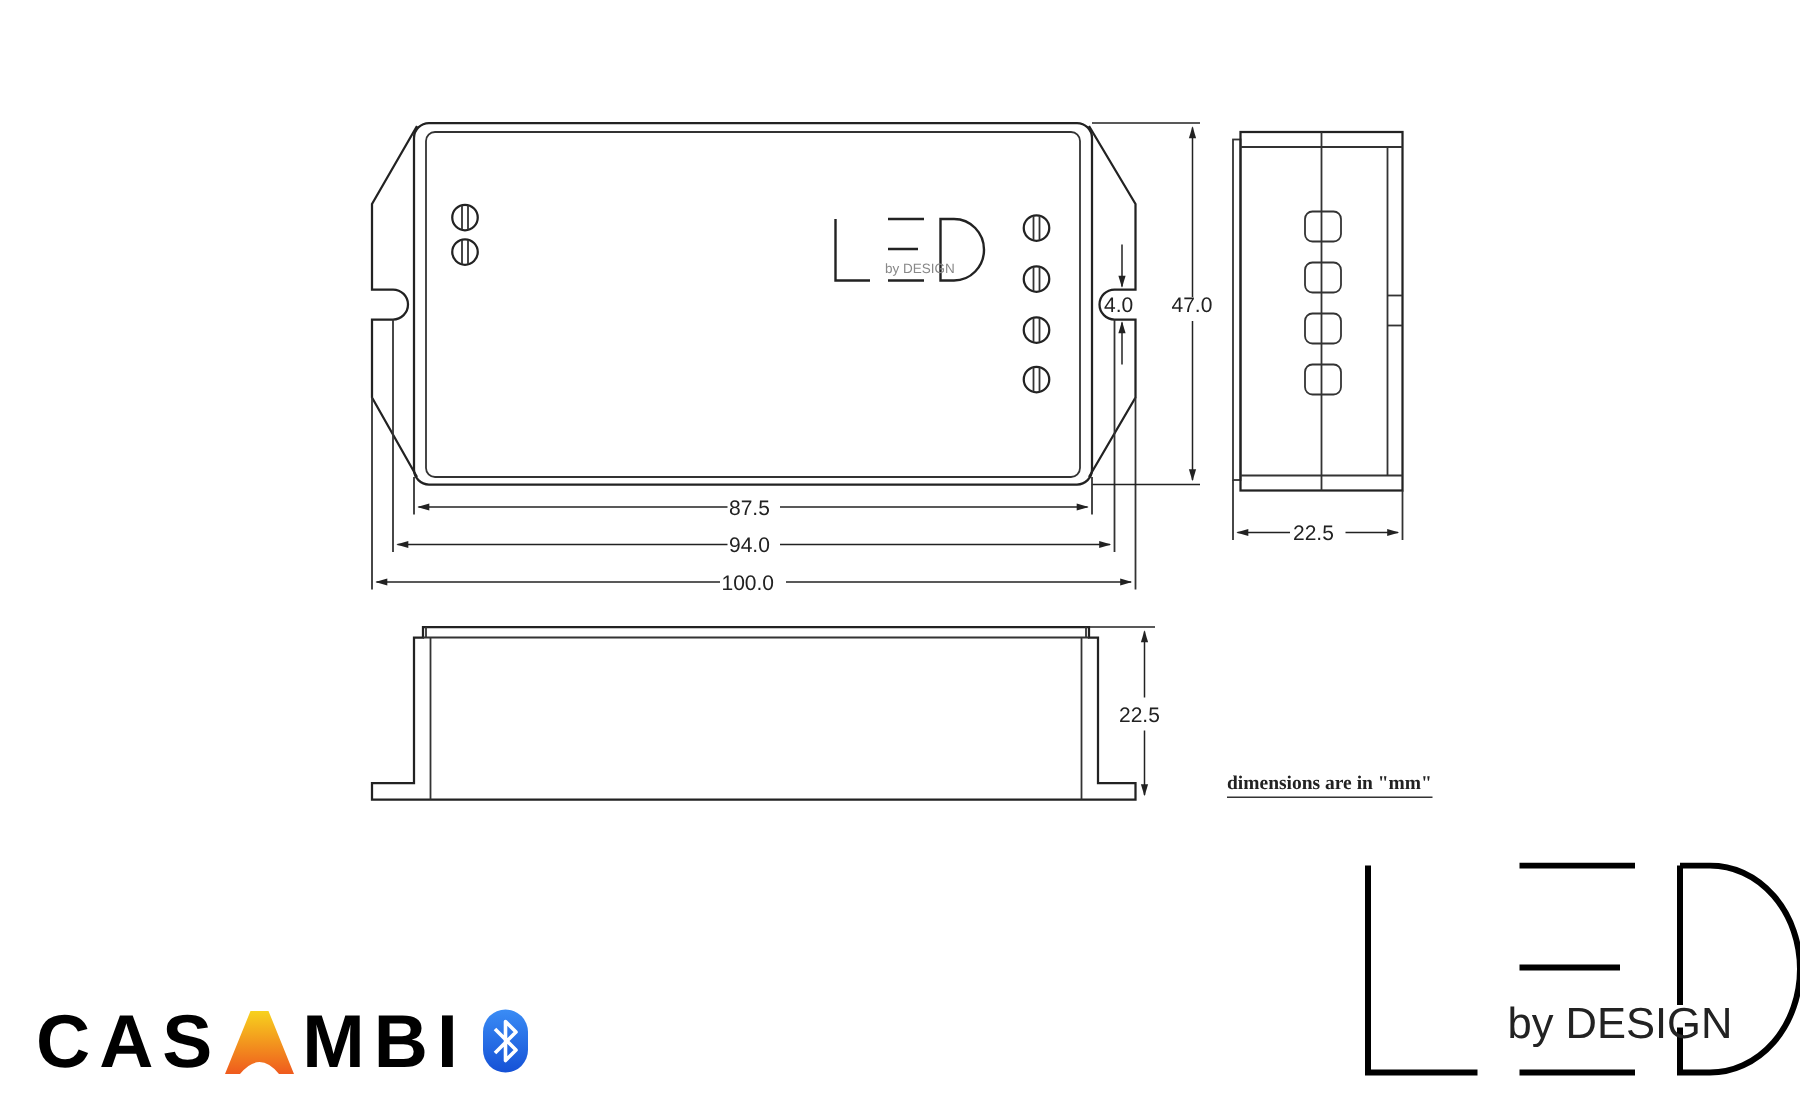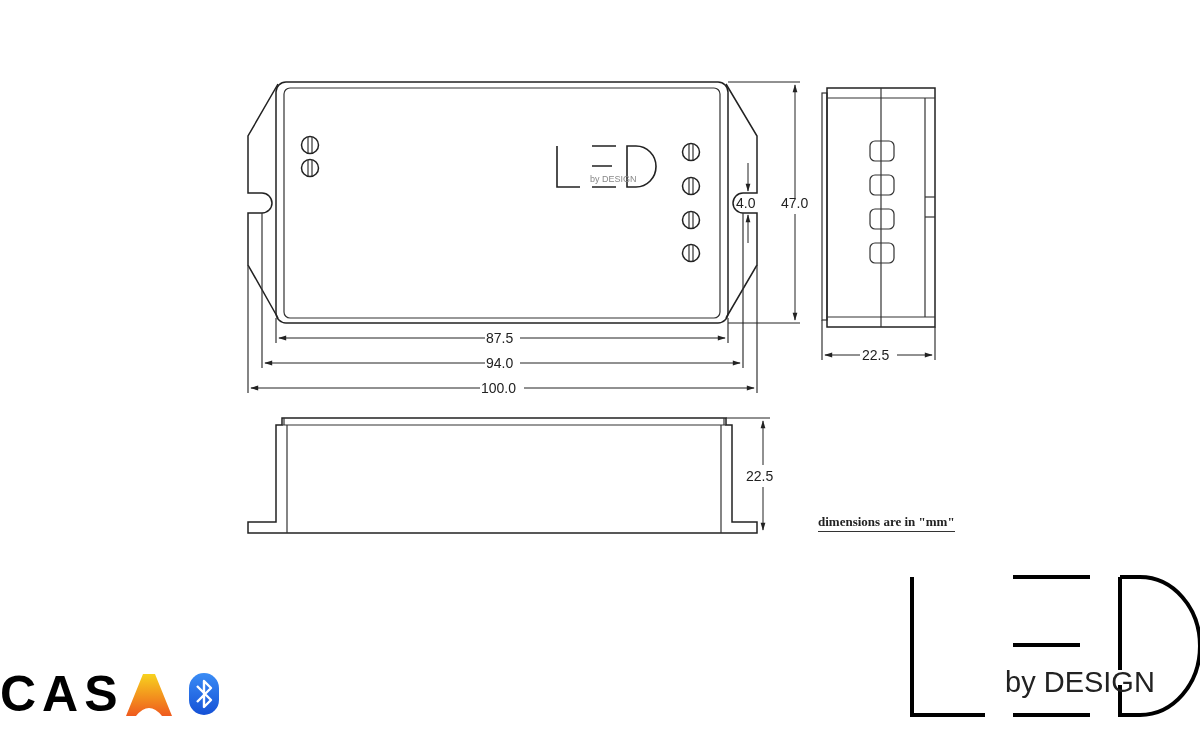--- a/index.html
+++ b/index.html
@@ -4,21 +4,21 @@
 <style>
   html, body { margin:0; padding:0; background:#ffffff; }
   body { width:1200px; height:740px; position:relative; overflow:hidden; font-family:"Liberation Sans", sans-serif; }
   svg.drawing { position:absolute; left:0; top:0; }
   .ln { fill:none; stroke:#333; stroke-width:1.2; }
   .ln2 { fill:none; stroke:#222; stroke-width:1.5; }
   .dim { fill:none; stroke:#222; stroke-width:1; }
   .dimtxt { font-family:"Liberation Sans", sans-serif; font-size:14px; fill:#222; }
   .note { position:absolute; left:818px; top:514px; font-family:"Liberation Serif", serif; font-weight:bold; font-size:13px; color:#222; border-bottom:1.5px solid #333; padding-bottom:1px; white-space:nowrap; }
   .casambi { position:absolute; left:0; top:664px; height:60px; display:flex; align-items:center; }
-  .casambi-word { font-family:"Liberation Sans", sans-serif; font-weight:bold; font-size:50px; letter-spacing:6px; color:#000; display:flex; align-items:center; }
+  .casambi-word { font-family:"Liberation Sans", sans-serif; font-weight:bold; font-size:50px; letter-spacing:6px; color:#000; display:flex; align-items:center;margin-left:24px; }
   .casambi-a { display:inline-block; width:46px; height:44px; margin:0 6px 0 2px; }
   .bt { display:inline-block; width:32px; height:44px; margin-left:10px; }
   .ledlogo { position:absolute; left:895px; top:575px; width:305px; height:145px; }
 </style>
 </head>
 <body>
 
 <svg class="drawing" width="1200" height="740" viewBox="0 0 1200 740" xmlns="http://www.w3.org/2000/svg">
   <defs>
     <marker id="arr" viewBox="0 0 10 10" refX="9" refY="5" markerWidth="12" markerHeight="8" orient="auto-start-reverse">
@@ -138,20 +138,21 @@
     <span>CAS</span>
     <svg class="casambi-a" viewBox="0 0 46 44">
       <defs>
         <linearGradient id="ga" x1="0" y1="0" x2="0" y2="1">
           <stop offset="0" stop-color="#f7d21e"></stop>
           <stop offset="1" stop-color="#ef5a1e"></stop>
         </linearGradient>
       </defs>
       <path d="M17,2 L29,2 L46,44 L36,44 Q23,28 10,44 L0,44 Z" fill="url(#ga)"></path>
     </svg>
+    <span>MBI</span>
   </div>
   <svg class="bt" viewBox="0 0 32 44">
     <defs>
       <linearGradient id="gb" x1="0" y1="0" x2="0" y2="1">
         <stop offset="0" stop-color="#3a8cf5"></stop>
         <stop offset="1" stop-color="#1551d6"></stop>
       </linearGradient>
     </defs>
     <rect x="1" y="1" width="30" height="42" rx="15" fill="url(#gb)"></rect>
     <path d="M9,14 L23,28 L16,35 L16,9 L23,16 L9,30" fill="none" stroke="#fff" stroke-width="2.4" stroke-linejoin="round"></path>

